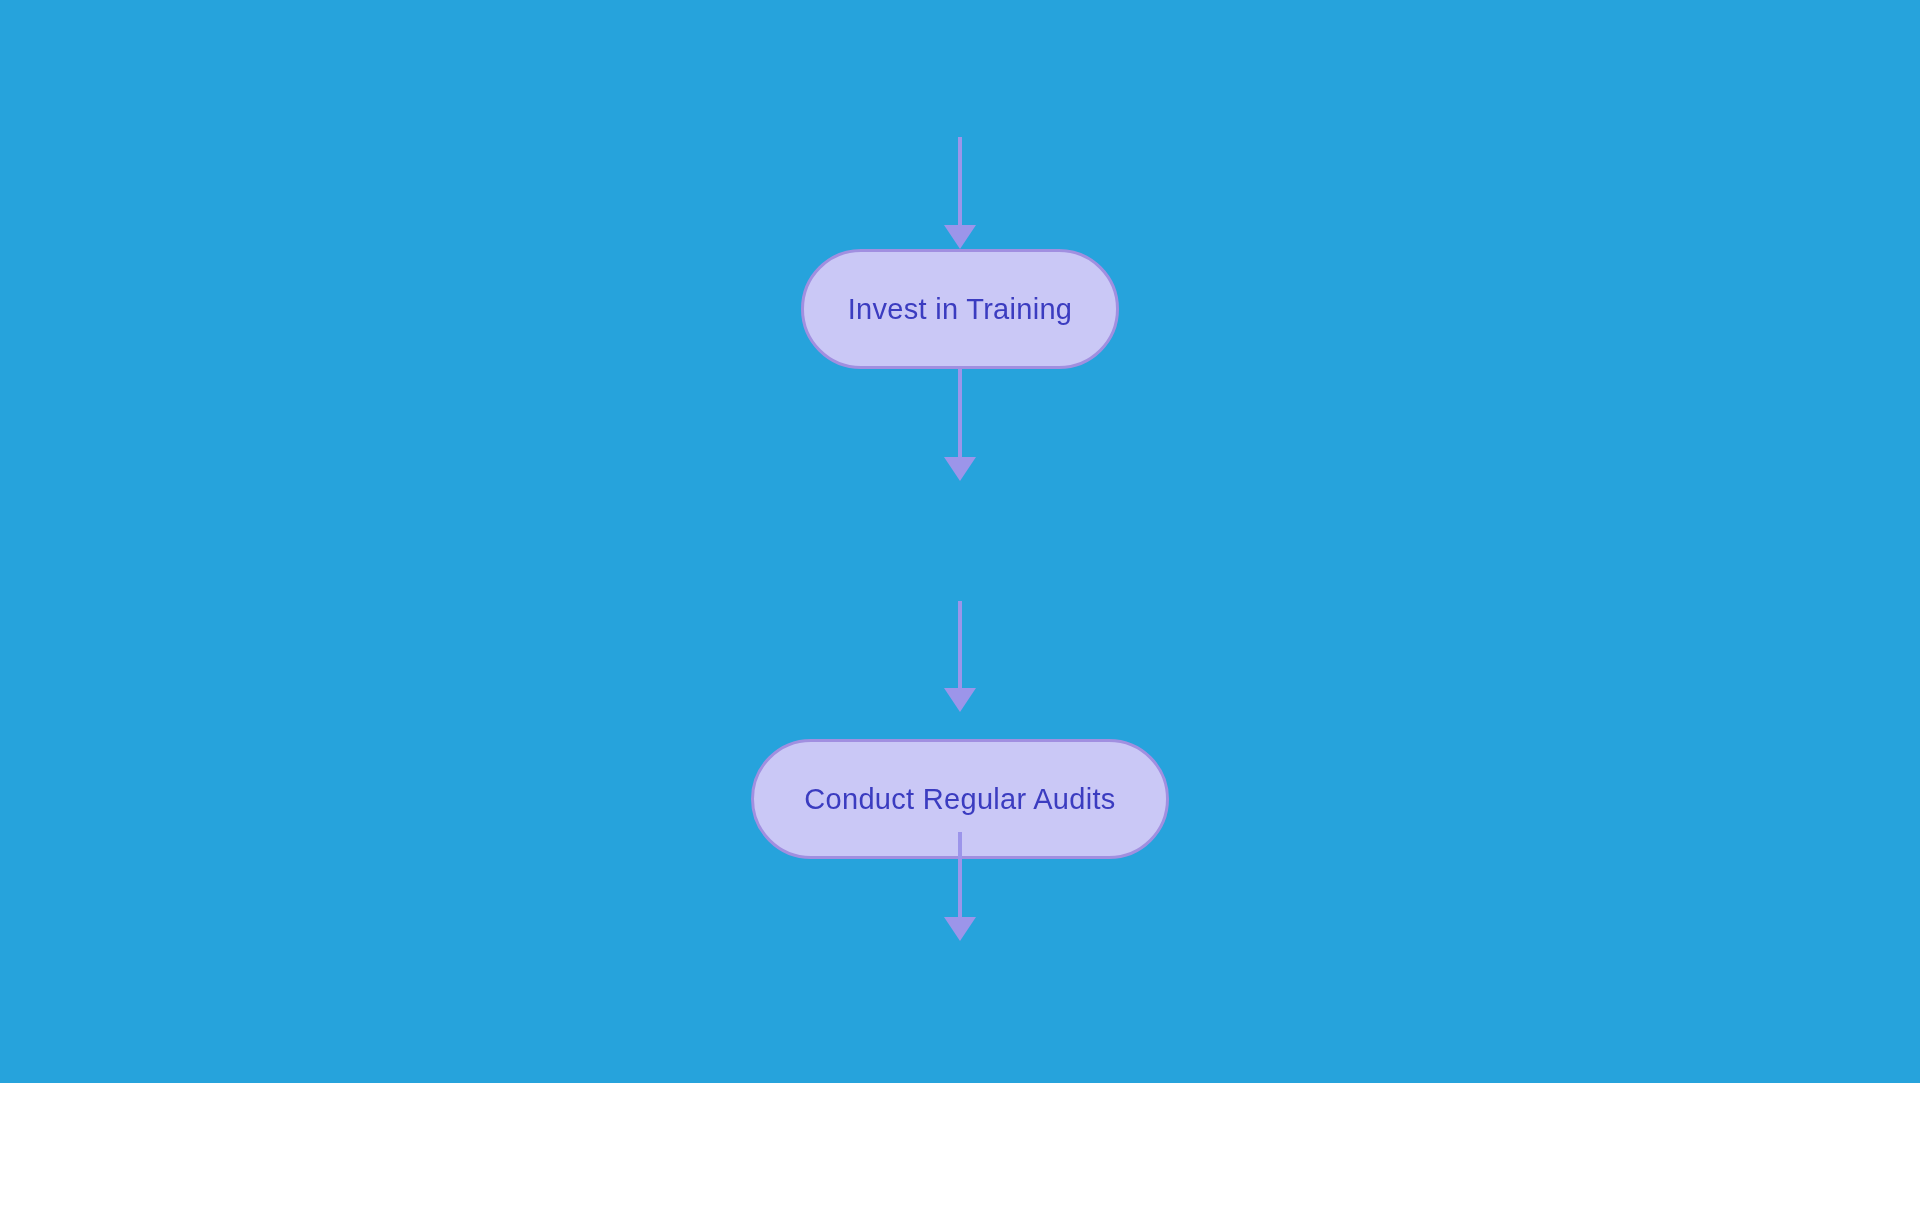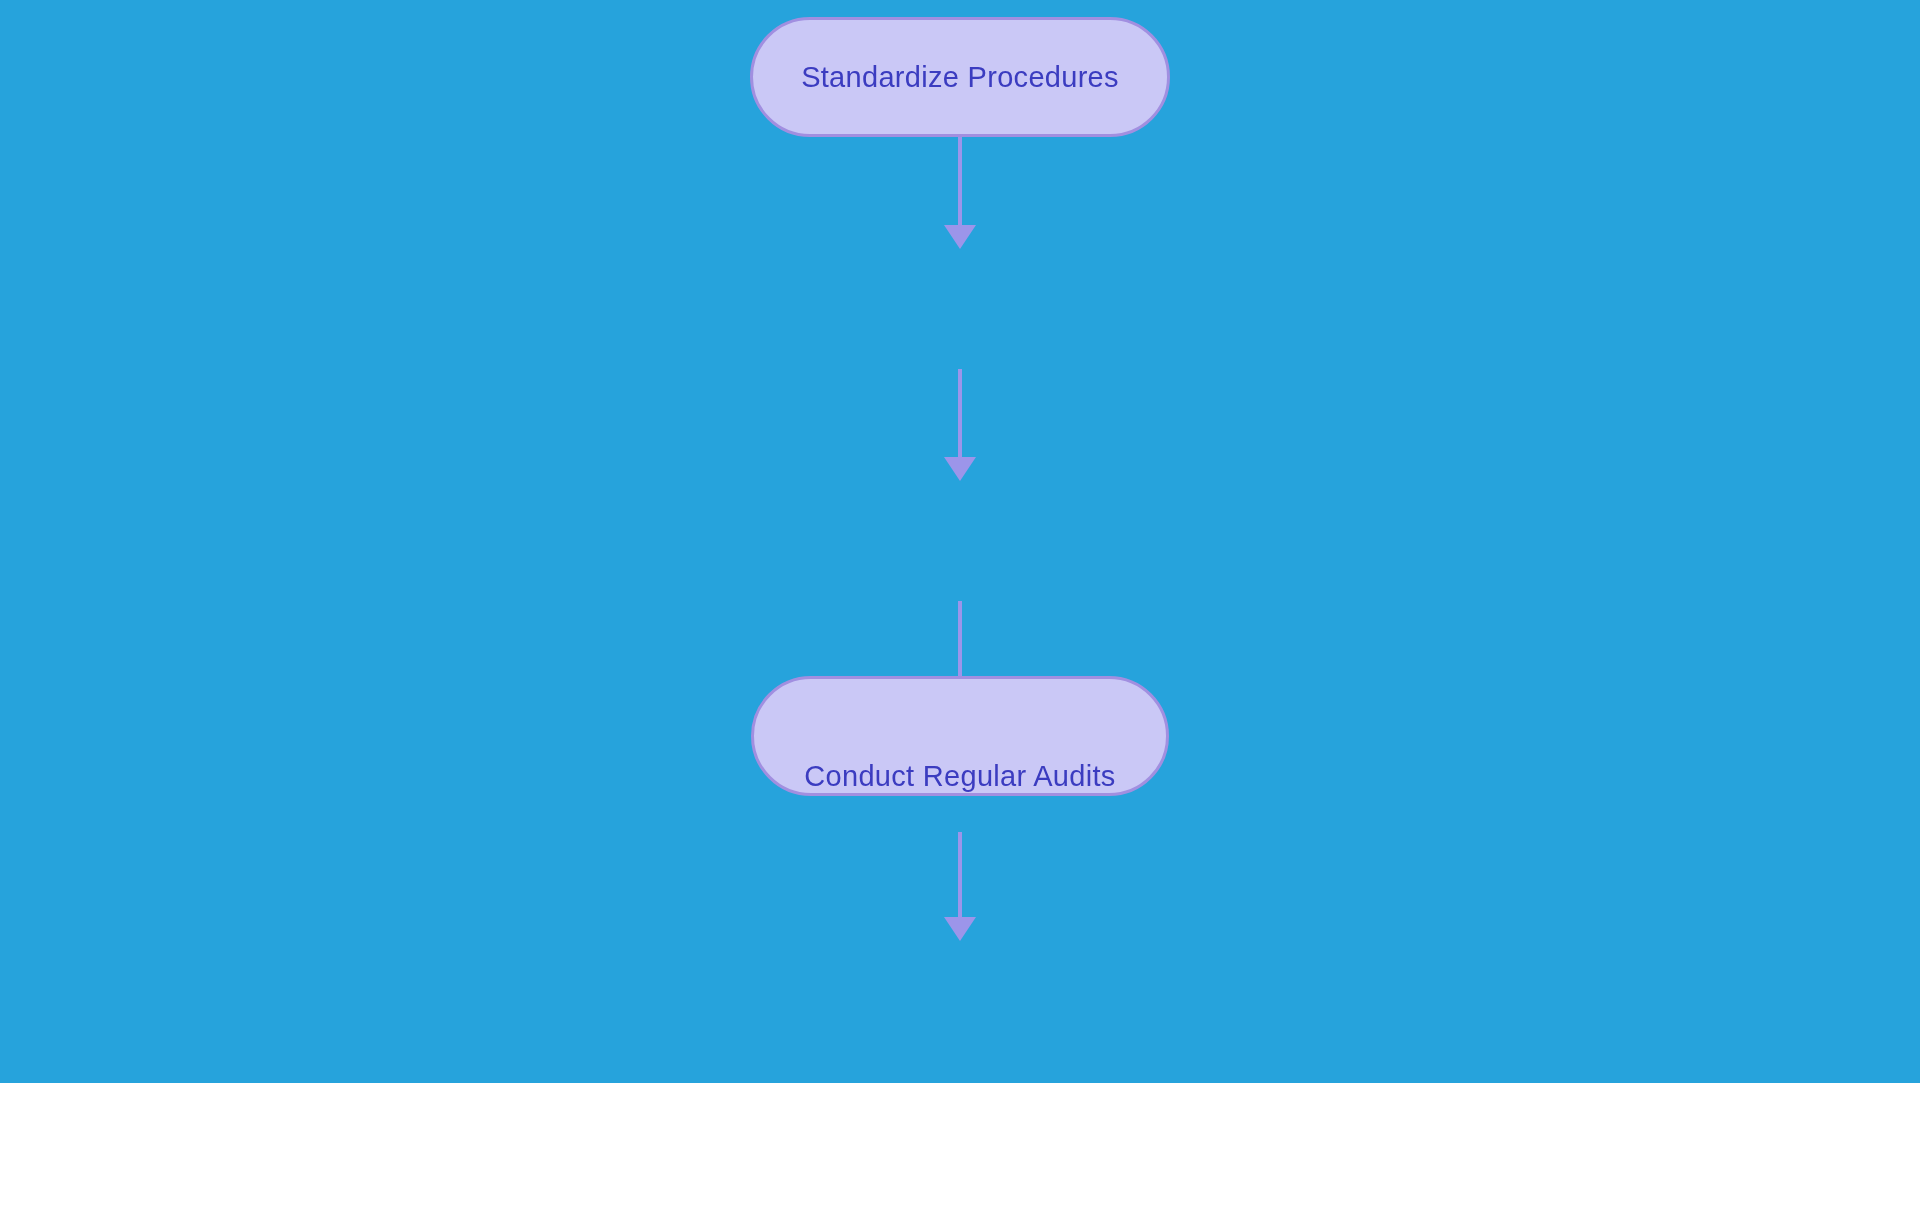--- a/index.html
+++ b/index.html
@@ -26,21 +26,21 @@
     border-radius:60px;
     display:flex;align-items:center;justify-content:center;
     color:#3B3CC0;
     font-size:29px;
     letter-spacing:0.3px;
     white-space:nowrap;
   }
   .node1{top:17px;width:420px;}
   .node2{top:249px;width:318px;}
   .node3{top:481px;width:336px;}
-  .node4{top:676px;width:418px;align-items:flex-end;}
+  .node4{top:739px;width:418px;}
   .node5{top:941px;width:496px;}
 
   .flow-arrow{
     position:absolute;
     left:960px;
     transform:translateX(-50%);
     display:flex;flex-direction:column;align-items:center;
   }
   .a1{top:137px;height:112px;}
   .a2{top:369px;height:112px;}
@@ -63,29 +63,29 @@
     background:#ffffff;
   }
 </style>
 </head>
 <body>
 
 <div class="canvas">
 
   <div class="diagram-area">
 
-    <div class="flow-node node1">
-      <span>Standardize Procedures</span>
-    </div>
 
     <div class="flow-arrow a1">
       <div class="arrow-stem"></div>
       <div class="arrow-head"></div>
     </div>
 
+    <div class="flow-node node2">
+      <span>Invest in Training</span>
+    </div>
 
     <div class="flow-arrow a2">
       <div class="arrow-stem"></div>
       <div class="arrow-head"></div>
     </div>
 
 
     <div class="flow-arrow a3">
       <div class="arrow-stem"></div>
       <div class="arrow-head"></div>

